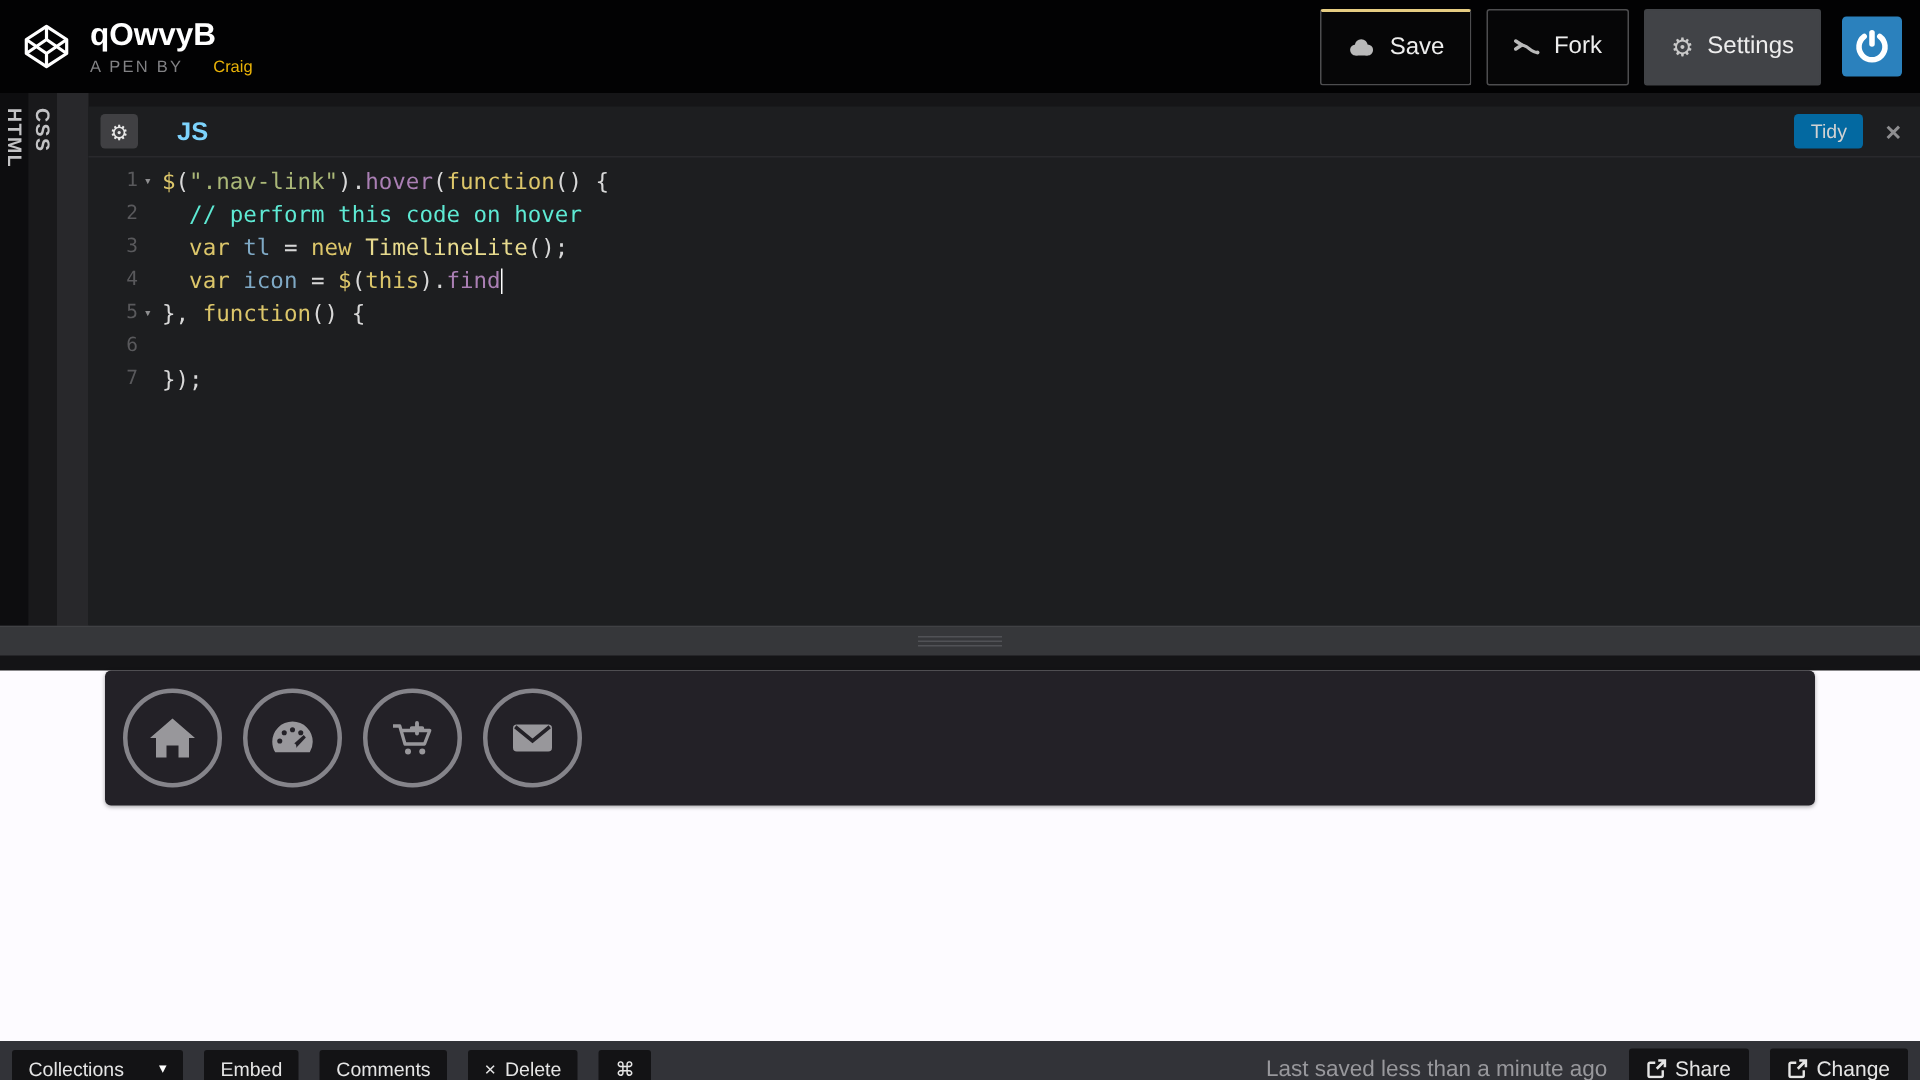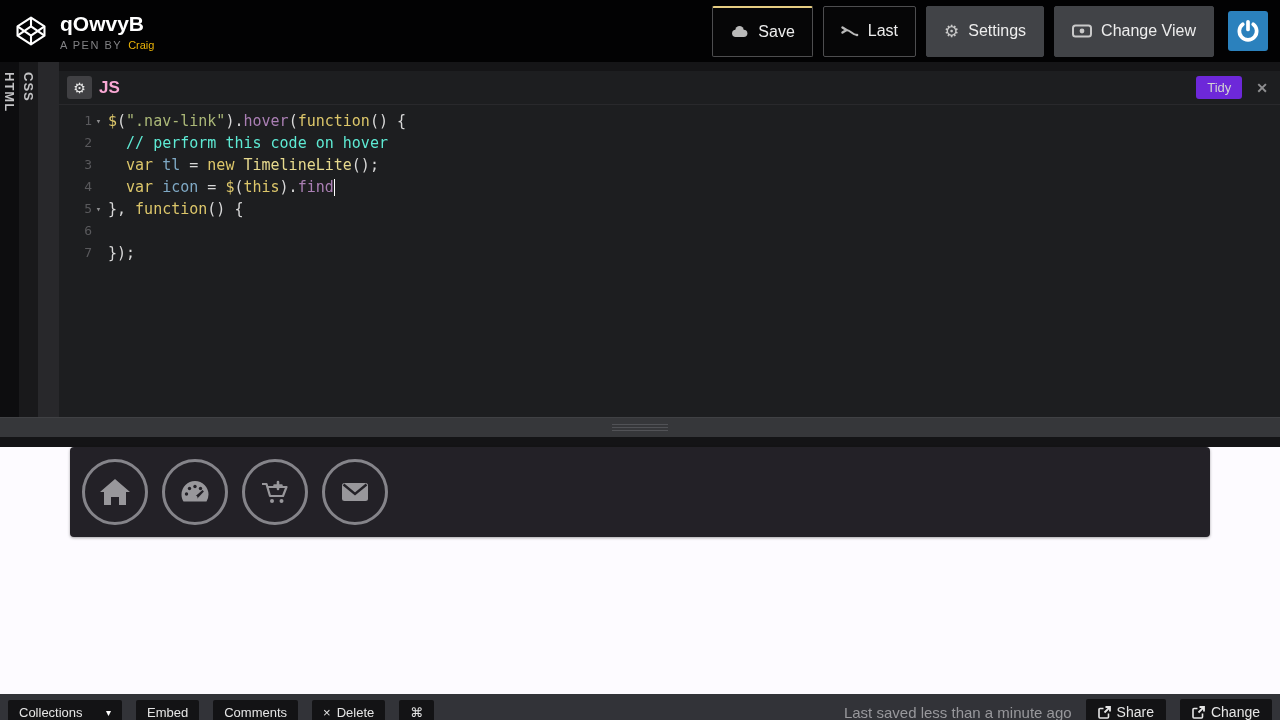--- a/index.html
+++ b/index.html
@@ -12,21 +12,21 @@
   }
 
   
   .header {
     height:62px; background:#020203;
     display:flex; align-items:center; padding:0 12px;
   }
   .logo { width:34px; height:34px; margin:0 12px 0 2px; flex:0 0 auto; }
   .title-block { display:flex; flex-direction:column; justify-content:flex-start; }
   .pen-title { color:#ffffff; font-size:21px; font-weight:bold; line-height:24px; }
-  .byline { margin-top:3px; display:flex; align-items:baseline; gap:6px; }
+  .byline { margin-top:3px; display:flex; align-items:baseline; gap:20px; }
   .byline-prefix { color:#828285; font-size:11px; letter-spacing:1.5px; }
   .byline-author { color:#eab308; font-size:11px; }
   .header-actions { margin-left:auto; display:flex; align-items:center; gap:10px; }
   .hbtn {
     height:51px; display:flex; align-items:center; gap:9px;
     padding:0 17px; font-size:16px; color:#ededed;
     border-radius:2px; cursor:pointer; white-space:nowrap;
   }
   .hbtn-outline { background:#060607; border:1px solid #4d4d4f; }
   .hbtn-save { border-top:2px solid #e5cc82; }
@@ -55,23 +55,23 @@
   }
   .js-header {
     height:34px; flex:0 0 auto; display:flex; align-items:center;
     padding:0 12px 0 8px; border-bottom:1px solid #29292c;
   }
   .gear-btn {
     width:25px; height:23px; background:#404043; border-radius:3px;
     display:flex; align-items:center; justify-content:center;
     color:#e8e8e8; font-size:14px; line-height:1; cursor:pointer;
   }
-  .js-label { color:#f9a8d4; font-weight:bold; font-size:17px; margin-left:7px; }
+  .js-label { color:#7dd3fc; font-weight:bold; font-size:17px; margin-left:26px; }
   .tidy-btn {
-    margin-left:auto; background:#6d28d9; color:#d2d2d2; font-size:13px;
+    margin-left:auto; background:#0369a1; color:#d2d2d2; font-size:13px;
     padding:4px 11px; border-radius:3px; cursor:pointer;
   }
   .close-btn { color:#8e8e90; font-weight:bold; font-size:14px; margin-left:14px; cursor:pointer; }
 
   .code-area {
     flex:1; padding-top:5px; overflow:hidden; cursor:text;
     font-family:"DejaVu Sans Mono", monospace; font-size:15px; line-height:22px;
   }
   .code-line { display:flex; white-space:pre; }
   .gutter { width:46px; flex:0 0 auto; display:flex; justify-content:flex-end; align-items:center; }
@@ -150,32 +150,25 @@
         </g>
       </svg>
       <span>Save</span>
     </div>
     <div class="hbtn hbtn-outline">
       <svg class="icon-sm" width="18" height="14" viewBox="0 0 18 14" fill="none" stroke="#b9b9b9" stroke-width="2" stroke-linecap="round">
         <path d="M16 11c-5 0-6-5-11-5"></path>
         <path d="M5.5 6L1.5 3.4M5.5 6L1.5 8.6" stroke-width="2.4"></path>
         <circle cx="16" cy="11" r="1.3" fill="#b9b9b9" stroke="none"></circle>
       </svg>
-      <span>Last</span>
+      <span>Fork</span>
     </div>
     <div class="hbtn hbtn-gray">
       <span class="icon-sm" style="font-size:17px;color:#c9c9c9;">⚙</span>
       <span>Settings</span>
-    </div>
-    <div class="hbtn hbtn-gray">
-      <svg class="icon-sm" width="20" height="14" viewBox="0 0 20 14" fill="none">
-        <rect x="1" y="1.5" width="18" height="11" rx="2.5" stroke="#c9c9c9" stroke-width="2"></rect>
-        <circle cx="10" cy="7" r="2.4" fill="#c9c9c9"></circle>
-      </svg>
-      <span>Change View</span>
     </div>
     <div class="avatar-power">
       <svg width="26" height="26" viewBox="0 0 24 24" fill="none" stroke="#ffffff" stroke-width="3.4" stroke-linecap="round">
         <path d="M12 3.5v7"></path>
         <path d="M7.2 5.8a8 8 0 1 0 9.6 0"></path>
       </svg>
     </div>
   </div>
 </div>
 

